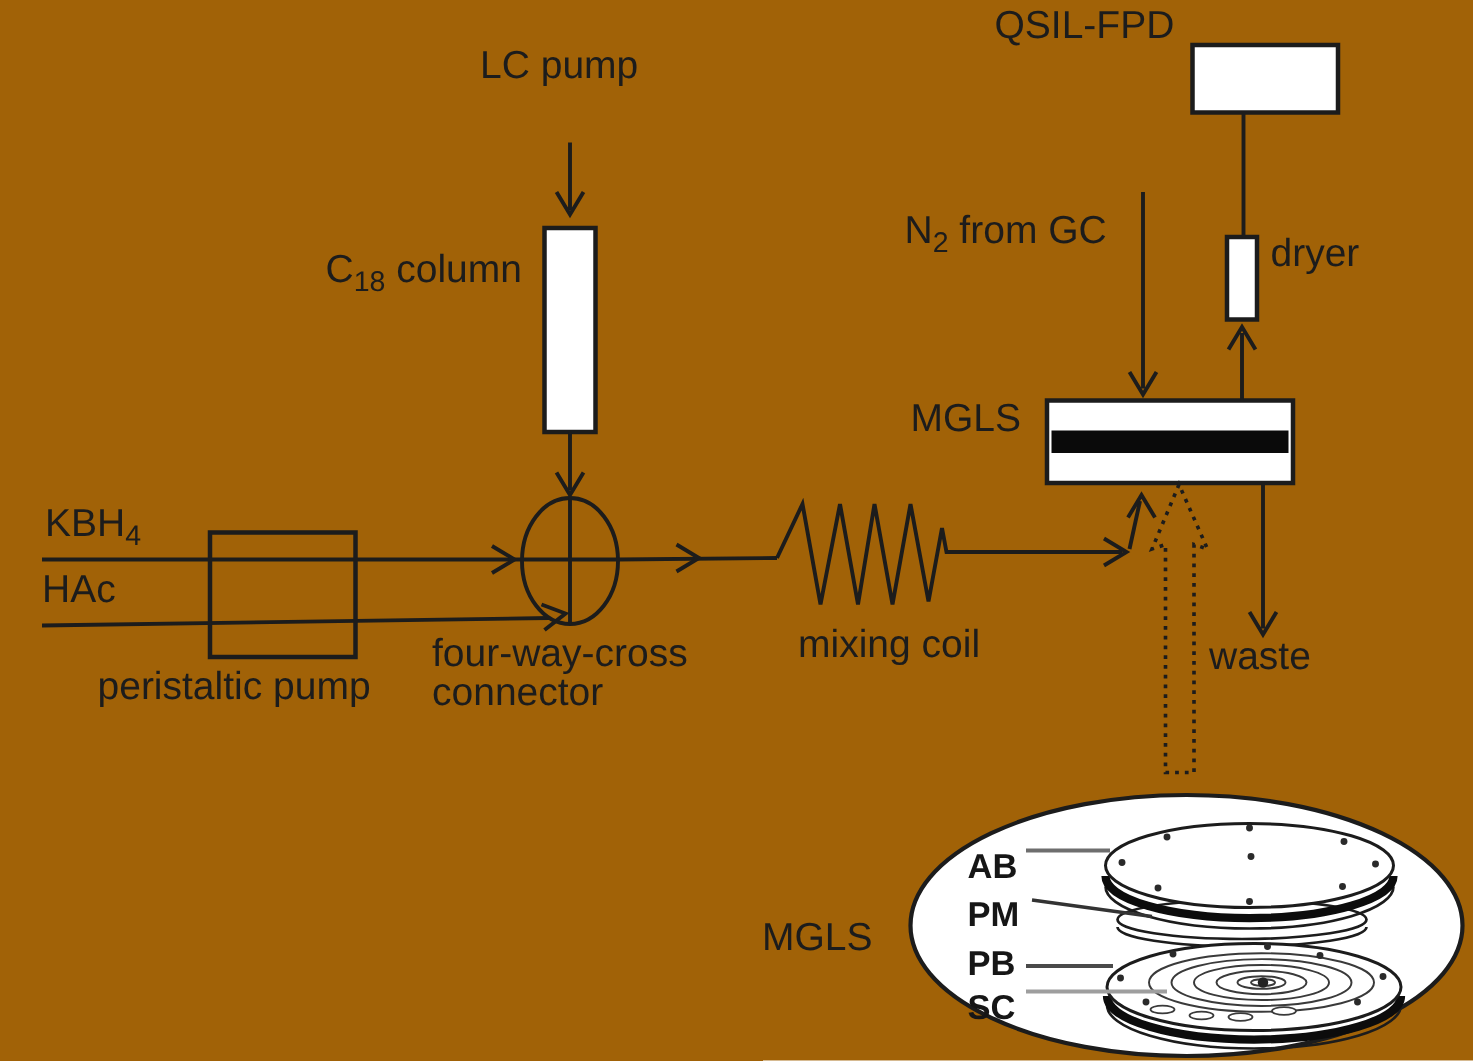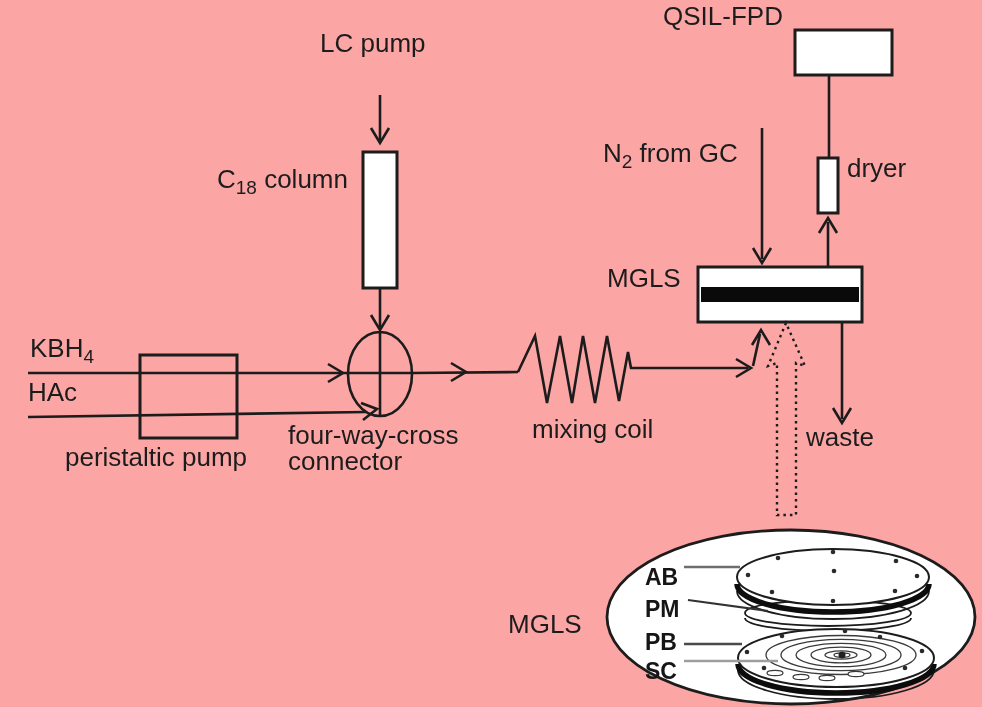--- a/index.html
+++ b/index.html
@@ -1,20 +1,20 @@
 <!DOCTYPE html>
 <html><head>
 <meta charset="utf-8">
 <style>
   html, body { margin: 0; padding: 0; background: #ffffff; }
   .stage {
     position: relative;
     width: 982px;
     height: 707px;
-    background: #fca5a5;
+    background: #a16207;
     overflow: hidden;
     font-family: "Liberation Sans", sans-serif;
   }
   svg { display: block; }
   .lbl {
     font-family: "Liberation Sans", sans-serif;
     font-size: 26px;
     fill: #1c1c1c;
   }
   .sub { font-size: 19px; }

